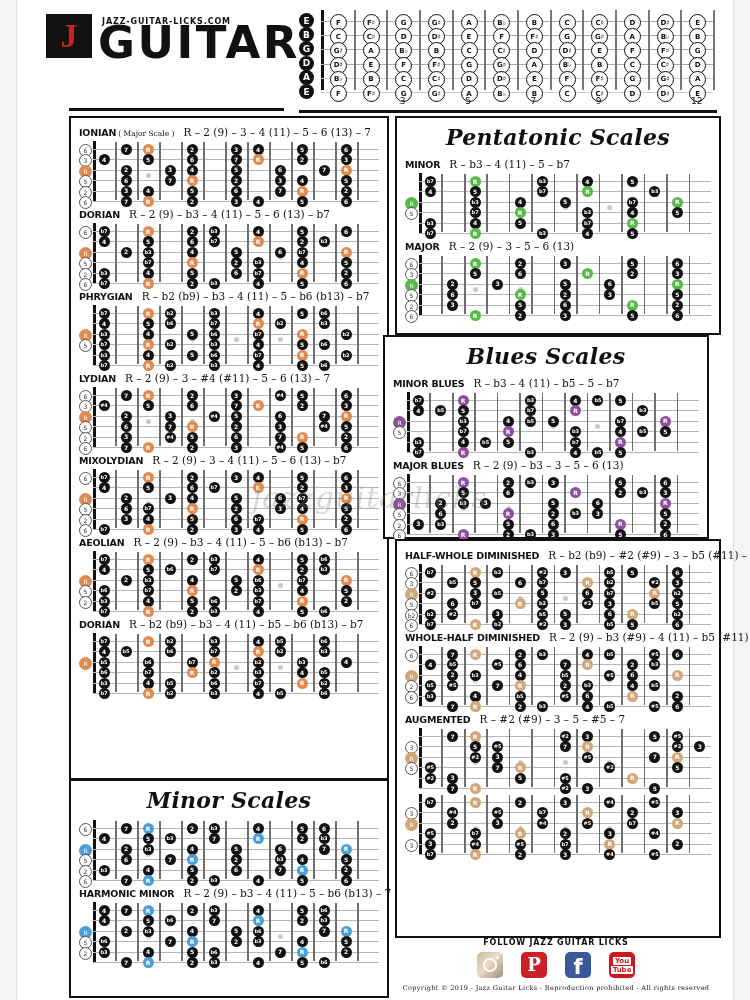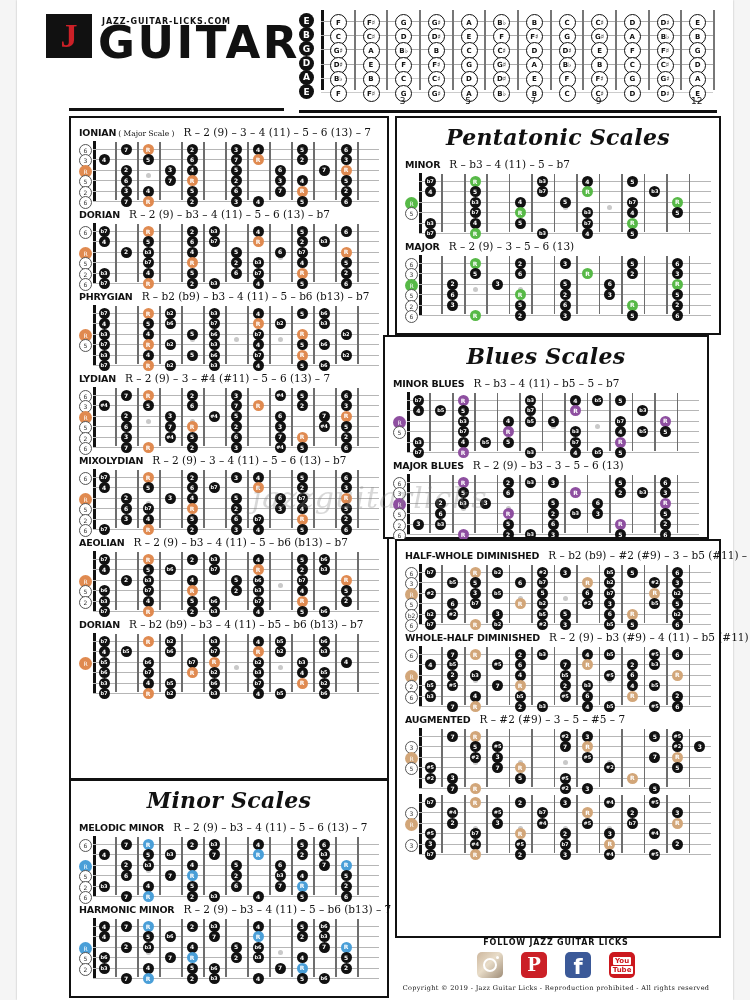--- a/index.html
+++ b/index.html
@@ -837,24 +837,20 @@
               <div class="dot" style="left: 159.5px; top: 54px;">4</div>
               <div class="dot" style="font-size: 5px; left: 181.5px; top: 54px;">b5</div>
               <div class="dot" style="font-size: 5px; left: 225.5px; top: 54px;">b6</div>
             </div>
           </div>
         </div>
       </div>
       <div class="panel" style="left: 52px; top: 779px; width: 316px; height: 215px;">
         <div class="panel-title">Minor Scales</div>
         <div class="scale">
-          <div class="scale-head">
-            <span class="scale-name">MELODIC MINOR</span>
-            <span class="scale-formula">R – 2 (9) – b3 – 4 (11) – 5 – 6 (13) – 7</span>
-          </div>
           <div class="fb">
             <div class="fb-open">
               <div class="open-dot" style="top: 2px; left: 0px;">6</div>
               <div class="open-dot root" style="top: 22.8px; left: 0px; background: rgb(74, 159, 216);">R</div>
               <div class="open-dot" style="top: 33.2px; left: 0px;">5</div>
               <div class="open-dot" style="top: 43.6px; left: 0px;">2</div>
               <div class="open-dot" style="top: 54px; left: 0px;">6</div>
             </div>
             <div class="fb-board">
               <div class="nut"></div>

